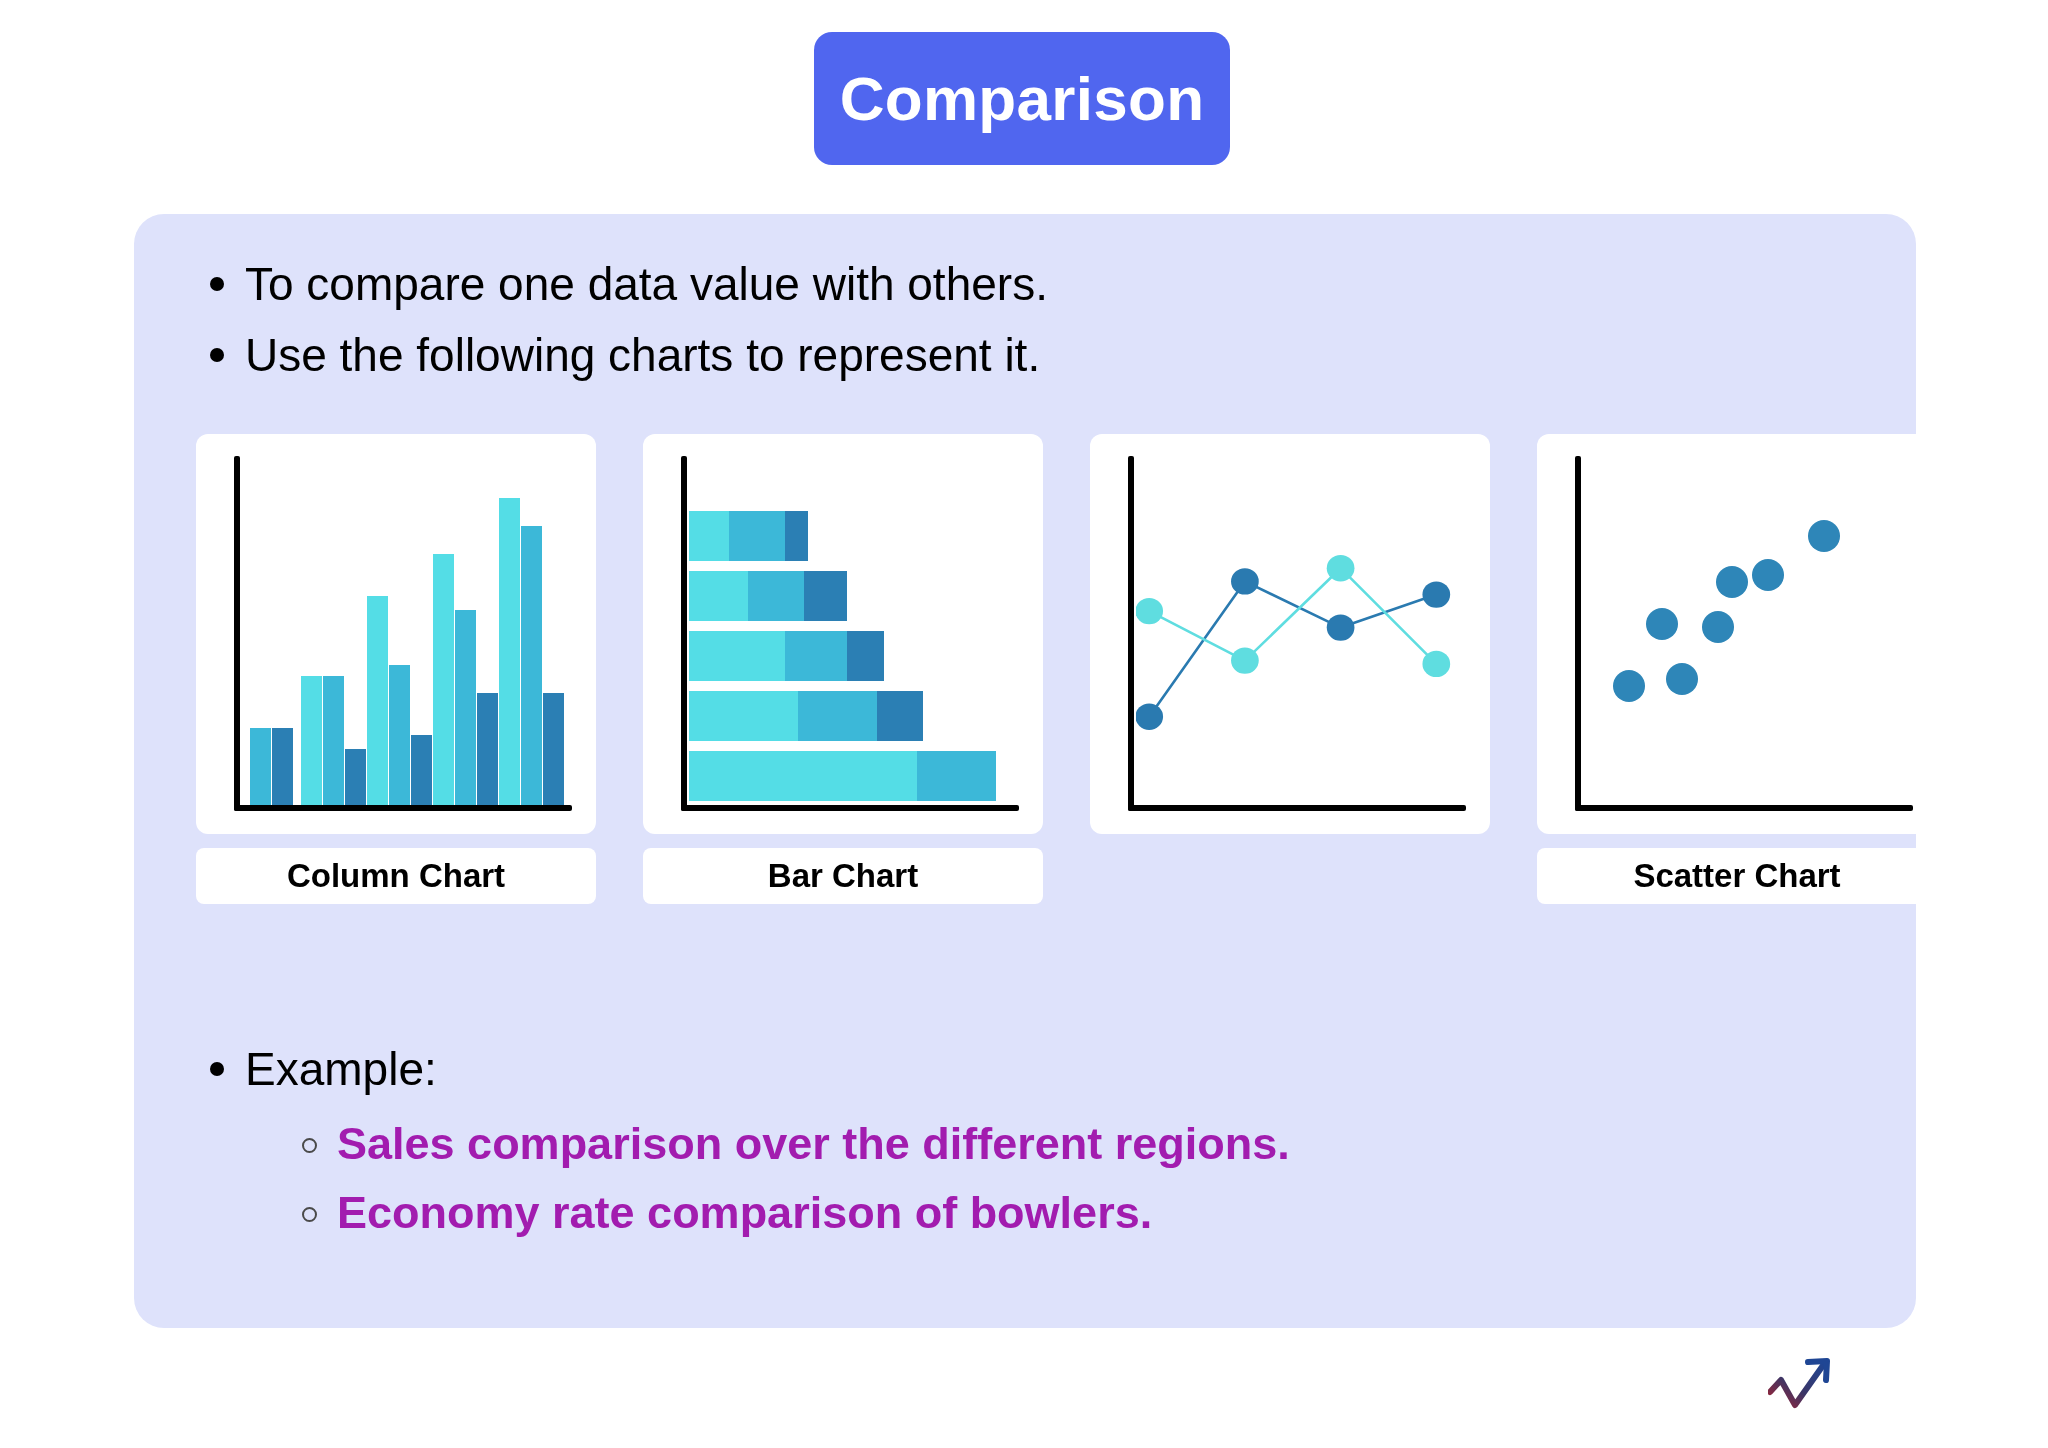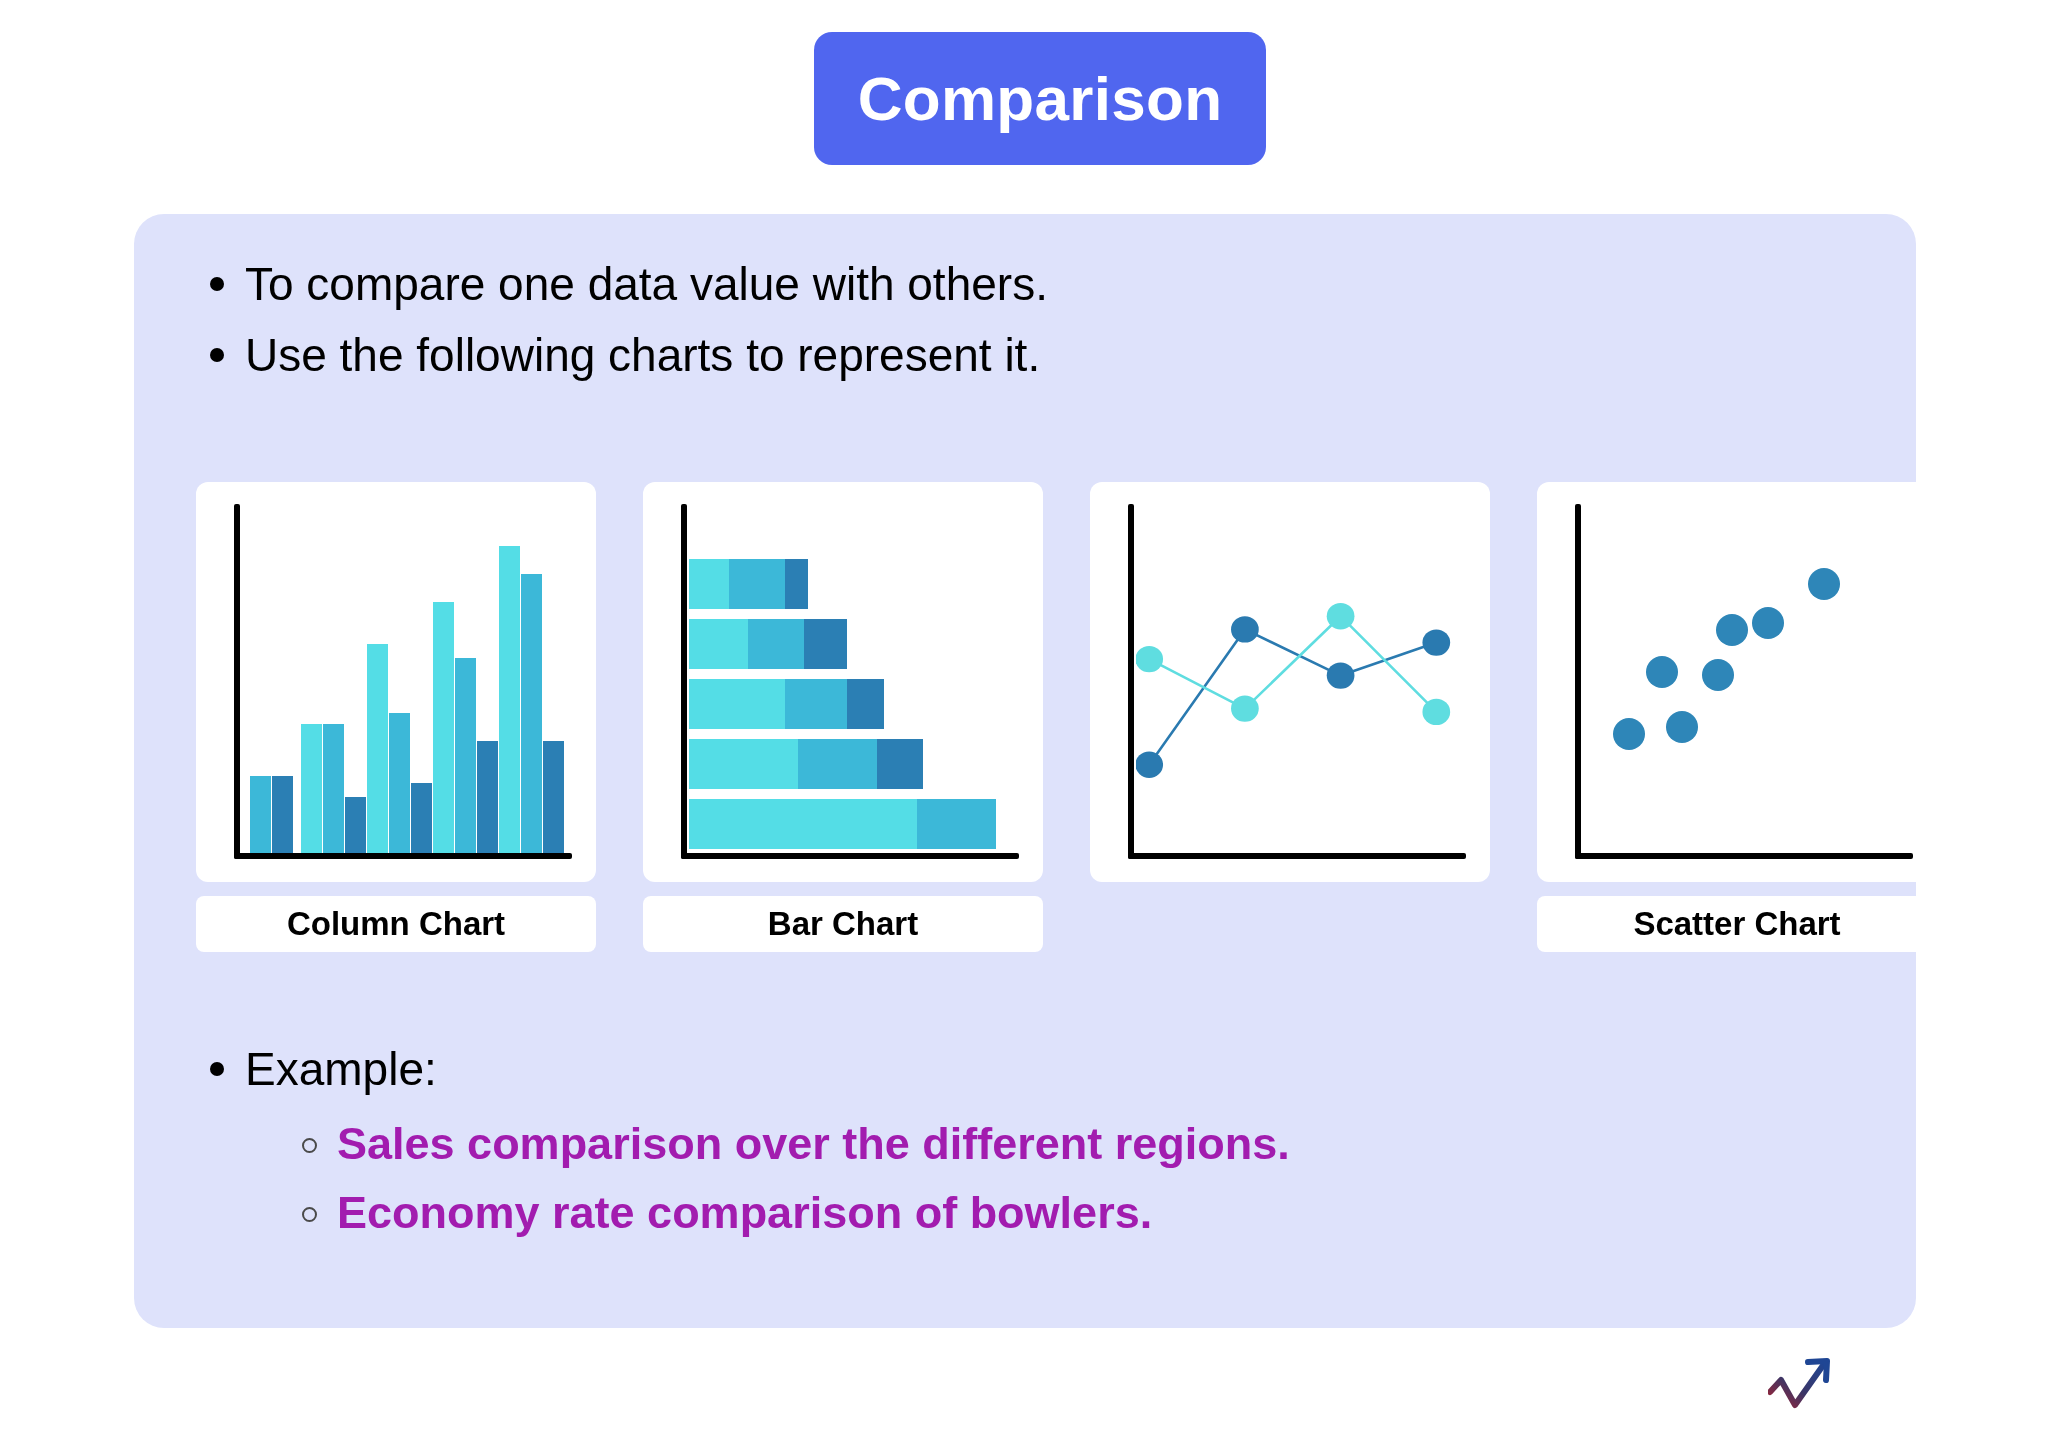--- a/index.html
+++ b/index.html
@@ -8,21 +8,21 @@
     background: #ffffff;
     font-family: "Liberation Sans", sans-serif;
     overflow: hidden;
   }
   .slide { position: relative; width: 2048px; height: 1448px; background: #ffffff; }
 
   
   .title-badge {
     position: absolute;
     left: 814px; top: 32px;
-    width: 452px; height: 133px;
+    width: 416px; height: 133px;
     background: #5066ef;
     border-radius: 18px;
     display: flex; align-items: center; justify-content: center;
   }
   .title-badge .title-text {
     color: #ffffff;
     font-size: 62px;
     font-weight: bold;
     letter-spacing: .3px;
     line-height: 1;
@@ -41,21 +41,21 @@
   .top-bullets { position: absolute; left: 210px; top: 255px; width: 1500px; }
   .bullet-row { display: flex; align-items: flex-start; margin-bottom: 12px; }
   .bullet-dot {
     width: 14px; height: 14px; border-radius: 50%;
     background: #000; margin-top: 22px; margin-right: 21px; flex: none;
   }
   .bullet-text { font-size: 46px; font-weight: normal; color: #000; line-height: 1.28; }
 
   
   .cards { position: absolute; left: 196px; top: 434px; width: 1742px; height: 330px; display: flex; }
-  .card-col { width: 400px; margin-right: 47px; margin-top: 48px; }
+  .card-col { width: 400px; margin-right: 47px; }
   .card-col:last-child { margin-right: 0; }
   .chart-card {
     width: 400px; height: 400px;
     background: #ffffff;
     border-radius: 12px;
     position: relative;
     overflow: hidden;
   }
   .plot {
     position: absolute;

